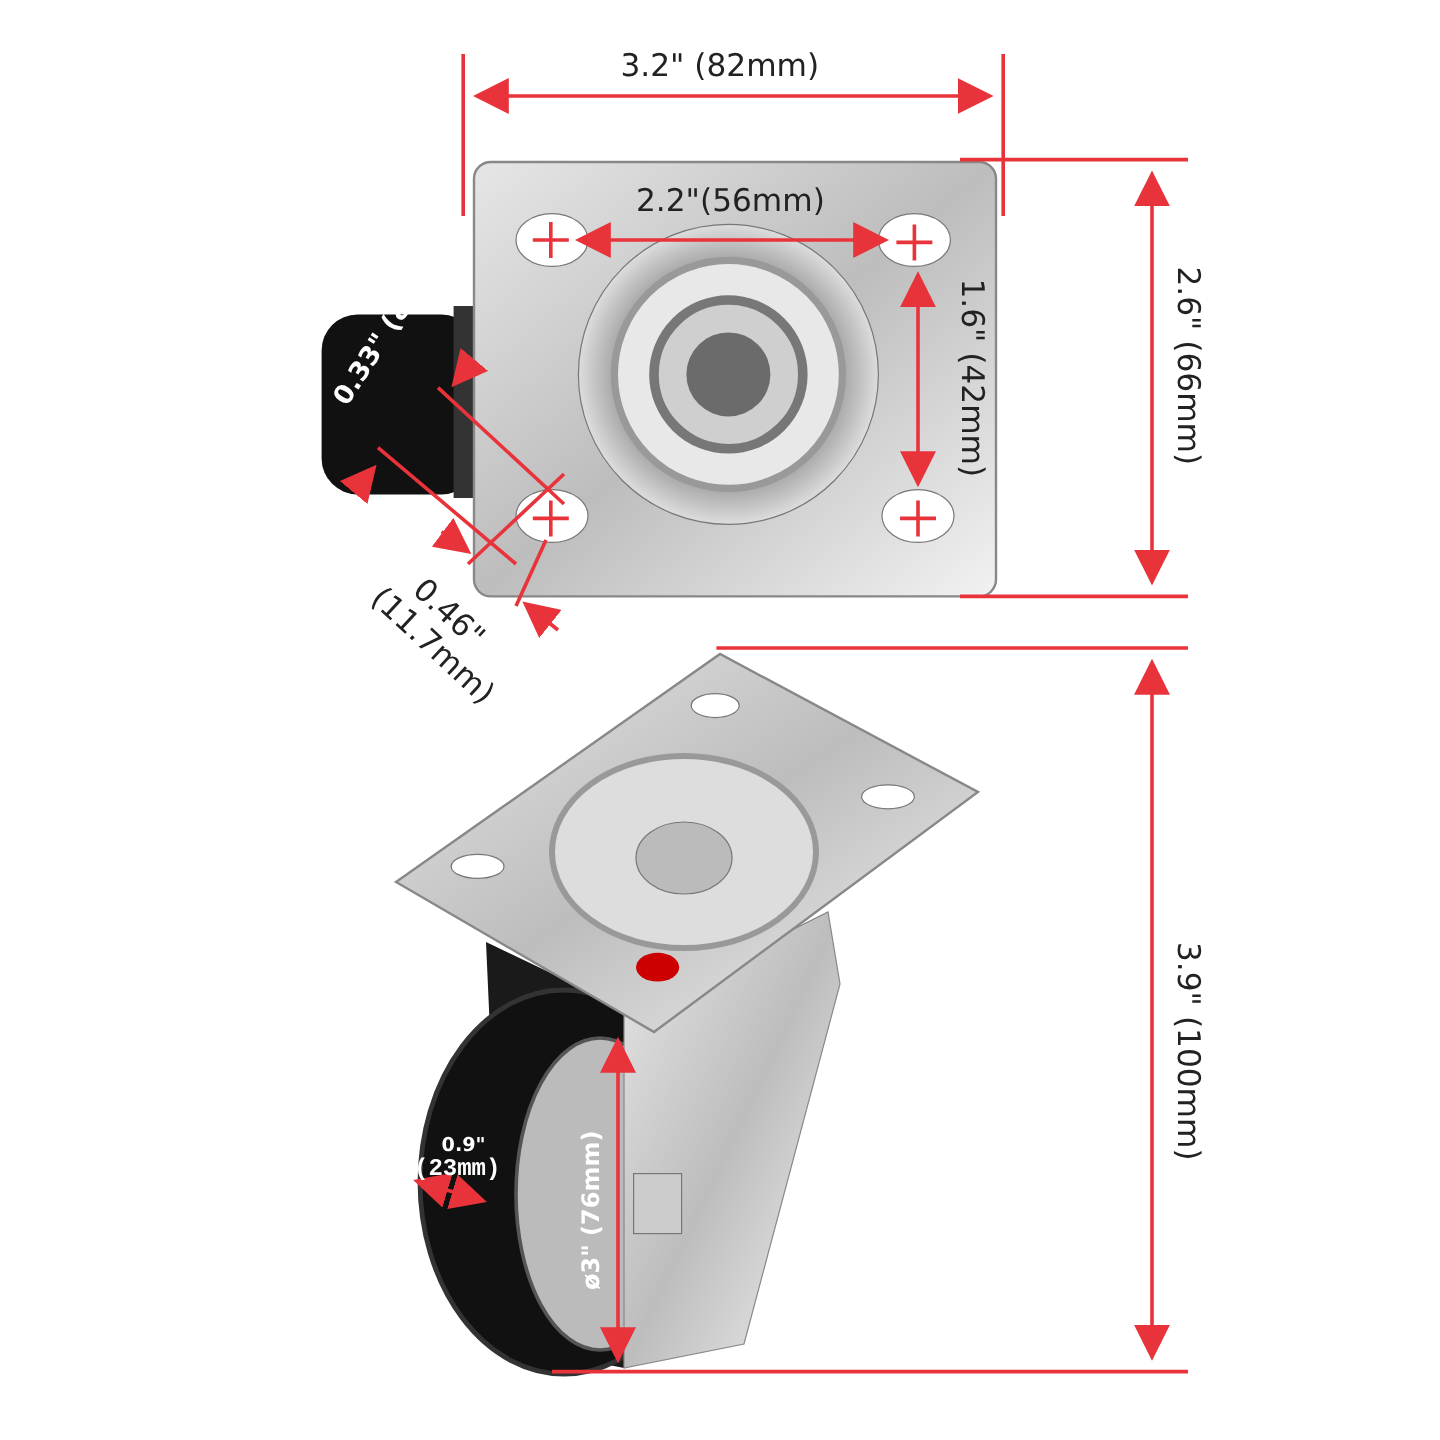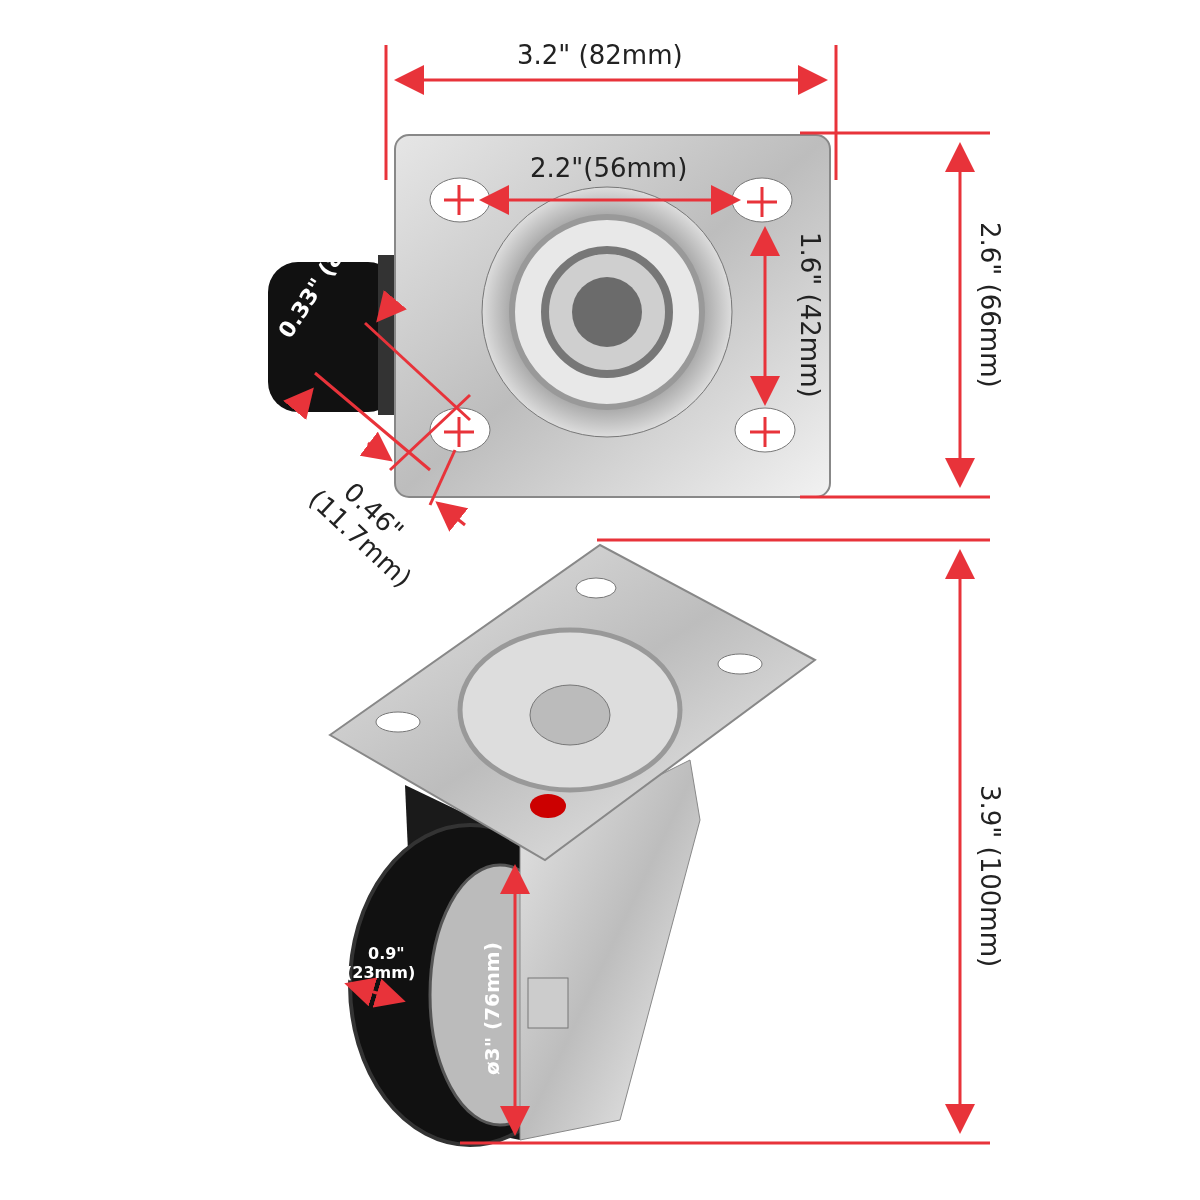--- a/index.html
+++ b/index.html
@@ -91,15 +91,15 @@
 <div class="lbl" style="left:517px;top:42px;">3.2" (82mm)</div>
 <div class="lbl" style="left:530px;top:155px;">2.2"(56mm)</div>
 <div class="lbl" style="left:795px;top:232px;transform-origin:0 0;transform:rotate(90deg) translate(0,-28px);">1.6" (42mm)</div>
 <div class="lbl" style="left:975px;top:222px;transform-origin:0 0;transform:rotate(90deg) translate(0,-28px);">2.6" (66mm)</div>
 <div class="lbl w" style="left:275px;top:330px;font-size:22px;transform-origin:0 0;transform:rotate(-57deg);">0.33" (8.4mm)</div>
 <div class="lbl" style="left:357px;top:478px;transform-origin:0 0;transform:rotate(43deg);">0.46"</div>
 <div class="lbl" style="left:322px;top:485px;transform-origin:0 0;transform:rotate(43deg);">(11.7mm)</div>
 
 <div class="lbl" style="left:975px;top:785px;transform-origin:0 0;transform:rotate(90deg) translate(0,-28px);">3.9" (100mm)</div>
 <div class="lbl w" style="left:368px;top:946px;font-size:16px;">0.9"</div>
-<div class="lbl w" style="left:345px;top:965px;font-size:16px;">(23mm)</div>
+<div class="lbl w" style="left:345px;top:965px;font-size:20px;font-family:Liberation Mono, monospace;">(23mm)</div>
 <div class="lbl w" style="left:482px;top:1075px;font-size:20px;transform-origin:0 0;transform:rotate(-90deg);">ø3" (76mm)</div>
 </div>
 
 </body></html>

